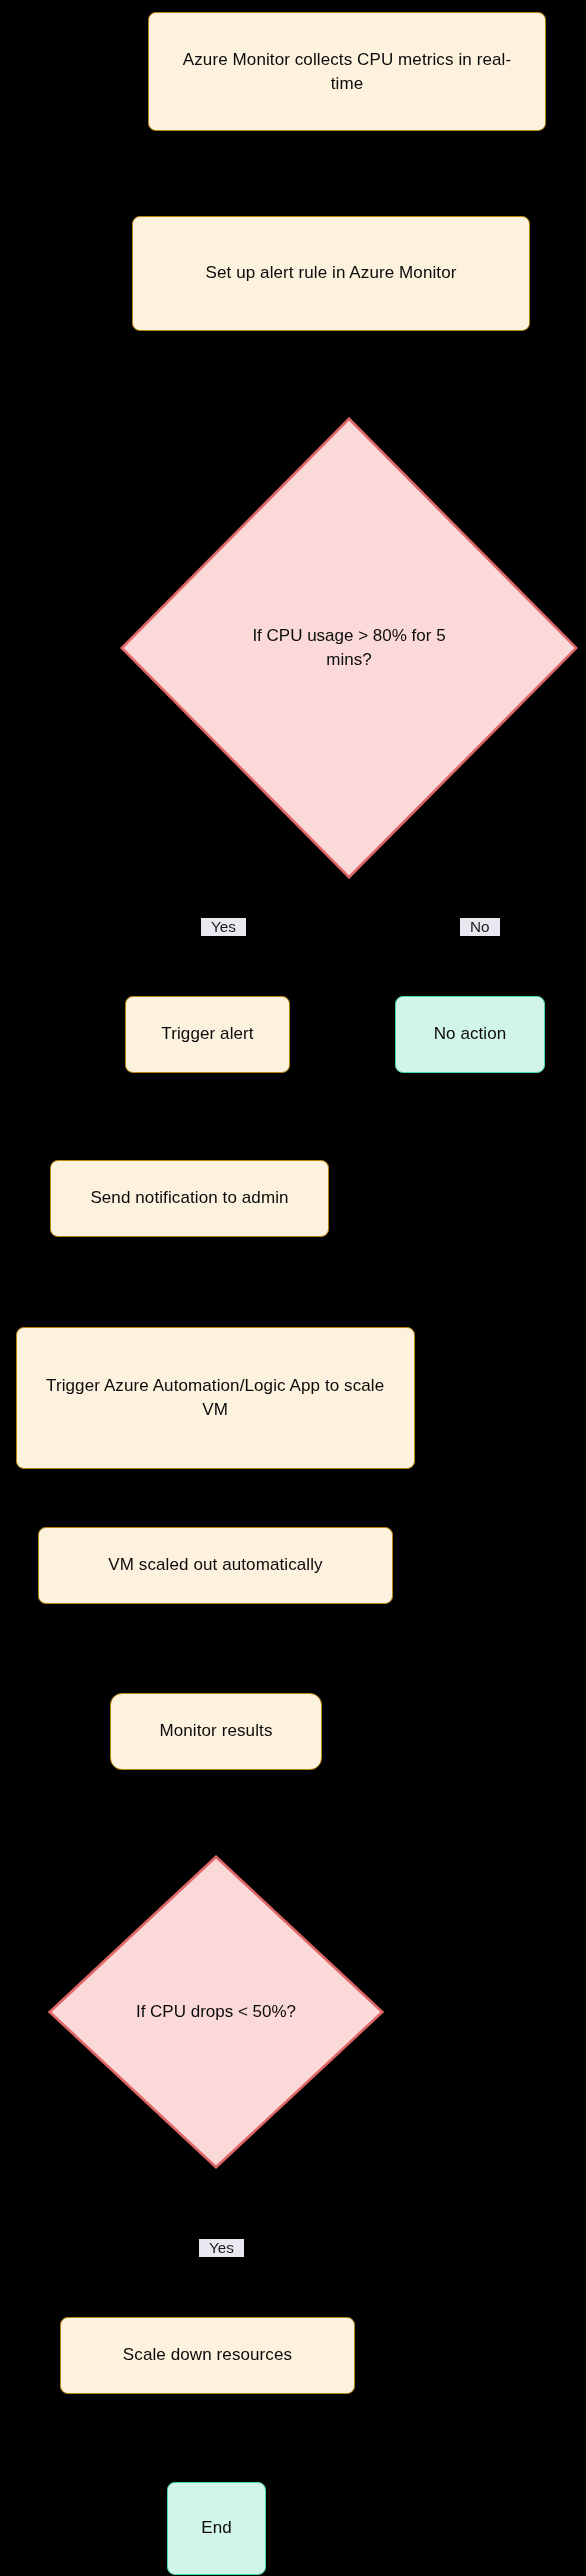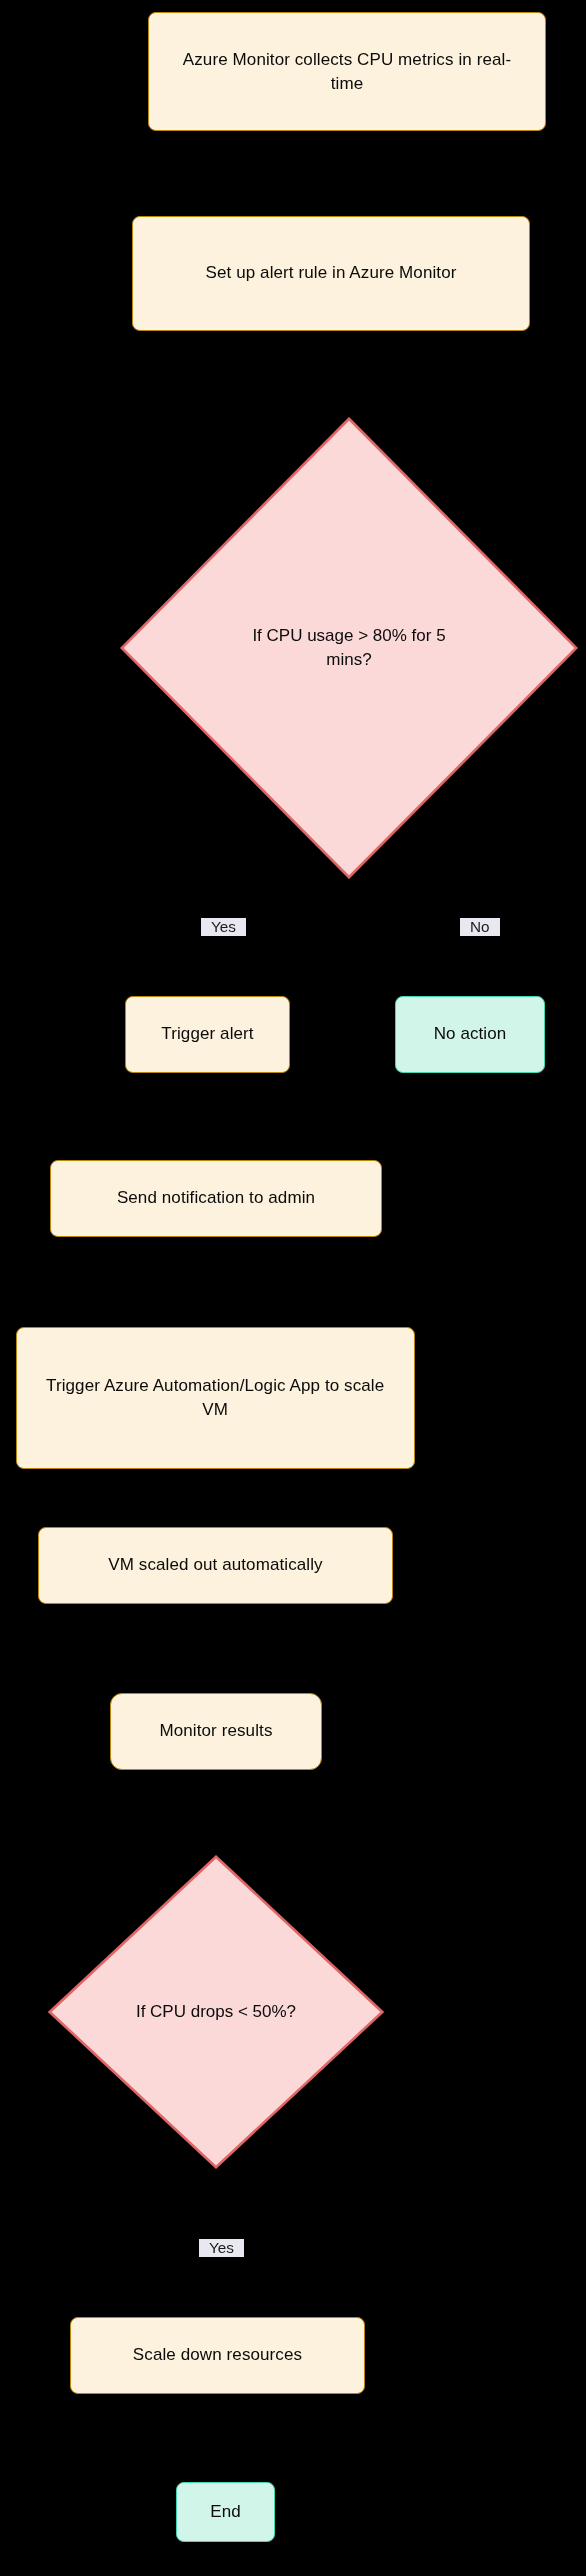--- a/index.html
+++ b/index.html
@@ -102,21 +102,21 @@
   <div class="edge-label t17" style="left:460px; top:918px;">No</div>
 
   <div class="node rect fill-cream t18" style="left:125px; top:996px; width:165px; height:77px;">
     <span>Trigger alert</span>
   </div>
 
   <div class="node rect fill-mint t18" style="left:395px; top:996px; width:150px; height:77px;">
     <span>No action</span>
   </div>
 
-  <div class="node rect fill-cream t18" style="left:50px; top:1160px; width:332px; height:77px;">
+  <div class="node rect fill-cream t18" style="left:50px; top:1160px; width:279px; height:77px;">
     <span>Send notification to admin</span>
   </div>
 
   <div class="node rect fill-cream t18" style="left:15.7px; top:1327px; width:399px; height:142px; padding:0 24.4px;">
     <span>Trigger Azure Automation/Logic App to scale VM</span>
   </div>
 
   <div class="node rect fill-cream t18" style="left:38px; top:1527px; width:355px; height:77px;">
     <span>VM scaled out automatically</span>
   </div>
@@ -127,22 +127,22 @@
 
   <div class="diamond-wrap" style="left:48px; top:1855px; width:336px; height:314px;">
     <svg class="diamond-shape" viewBox="0 0 385 360" preserveAspectRatio="none">
       <polygon points="192.5,2 383,180 192.5,358 2,180" fill="#fcd9d9" stroke="#e06666" stroke-width="3"></polygon>
     </svg>
     <div class="diamond-label t18" style="width:244px;">If CPU drops &lt; 50%?</div>
   </div>
 
   <div class="edge-label t17" style="left:199px; top:2239px;">Yes</div>
 
-  <div class="node rect fill-cream t18" style="left:70px; top:2317px; width:295px; height:77px;">
+  <div class="node rect fill-cream t18" style="left:60px; top:2317px; width:295px; height:77px;">
     <span>Scale down resources</span>
   </div>
 
-  <div class="node rect fill-mint t18" style="left:176px; top:2482px; width:99px; height:60px;">
+  <div class="node rect fill-mint t18" style="left:167px; top:2482px; width:99px; height:93px;">
     <span>End</span>
   </div>
 
 </div>
 
 
 </body></html>

